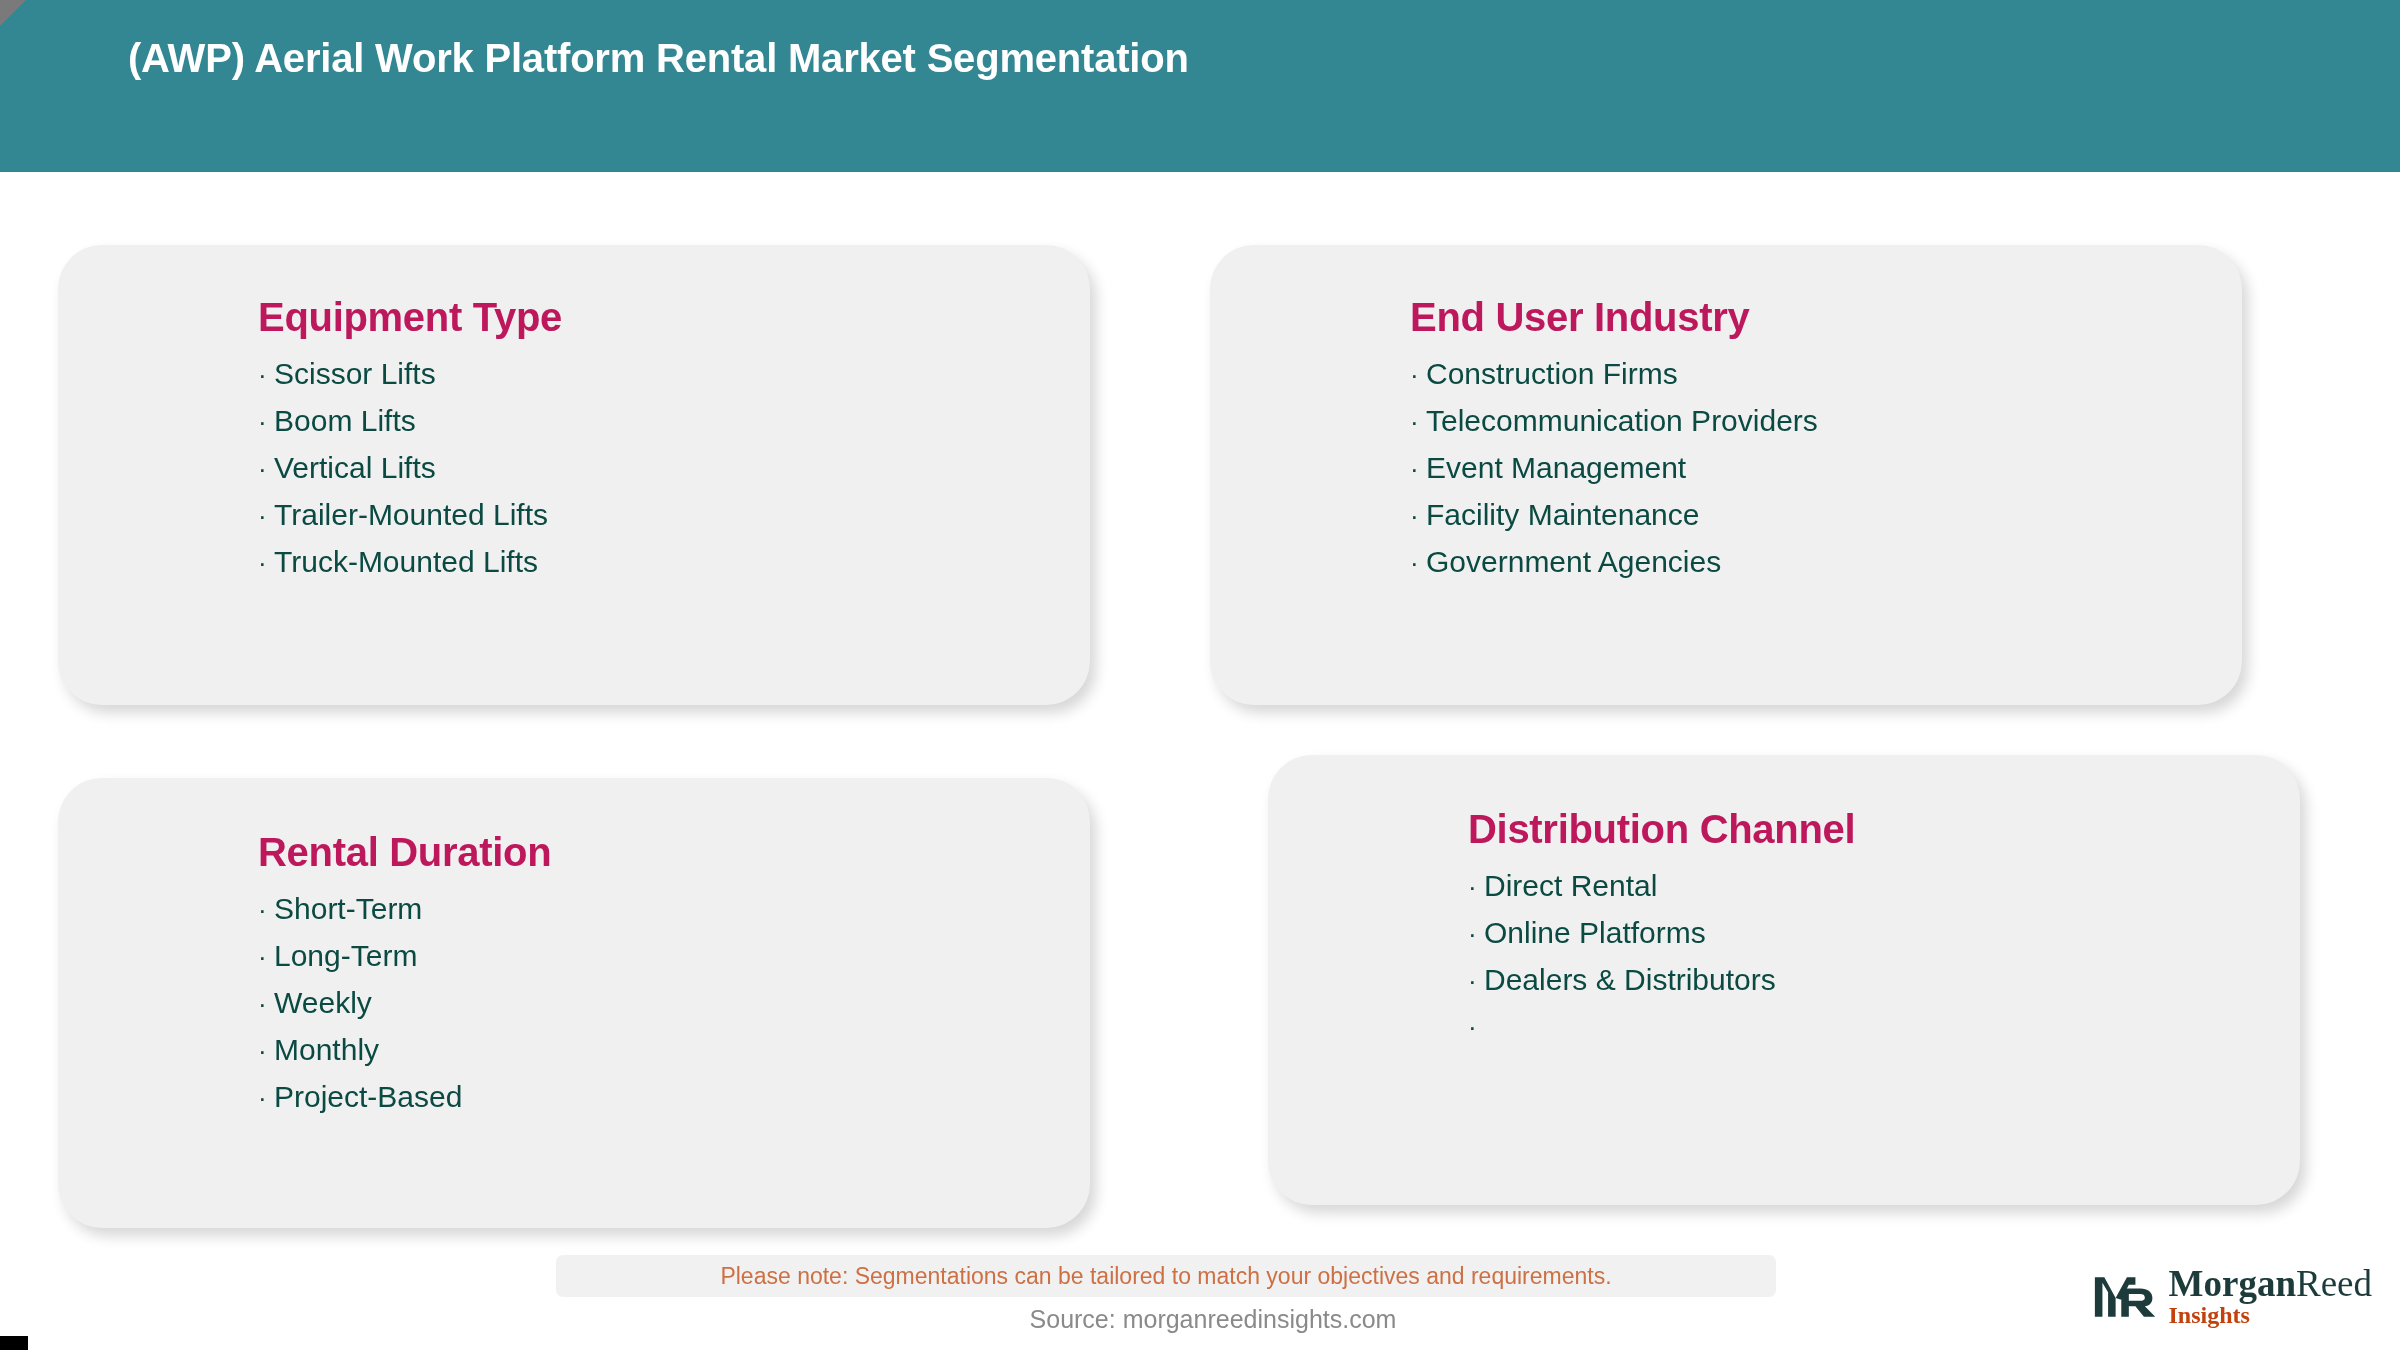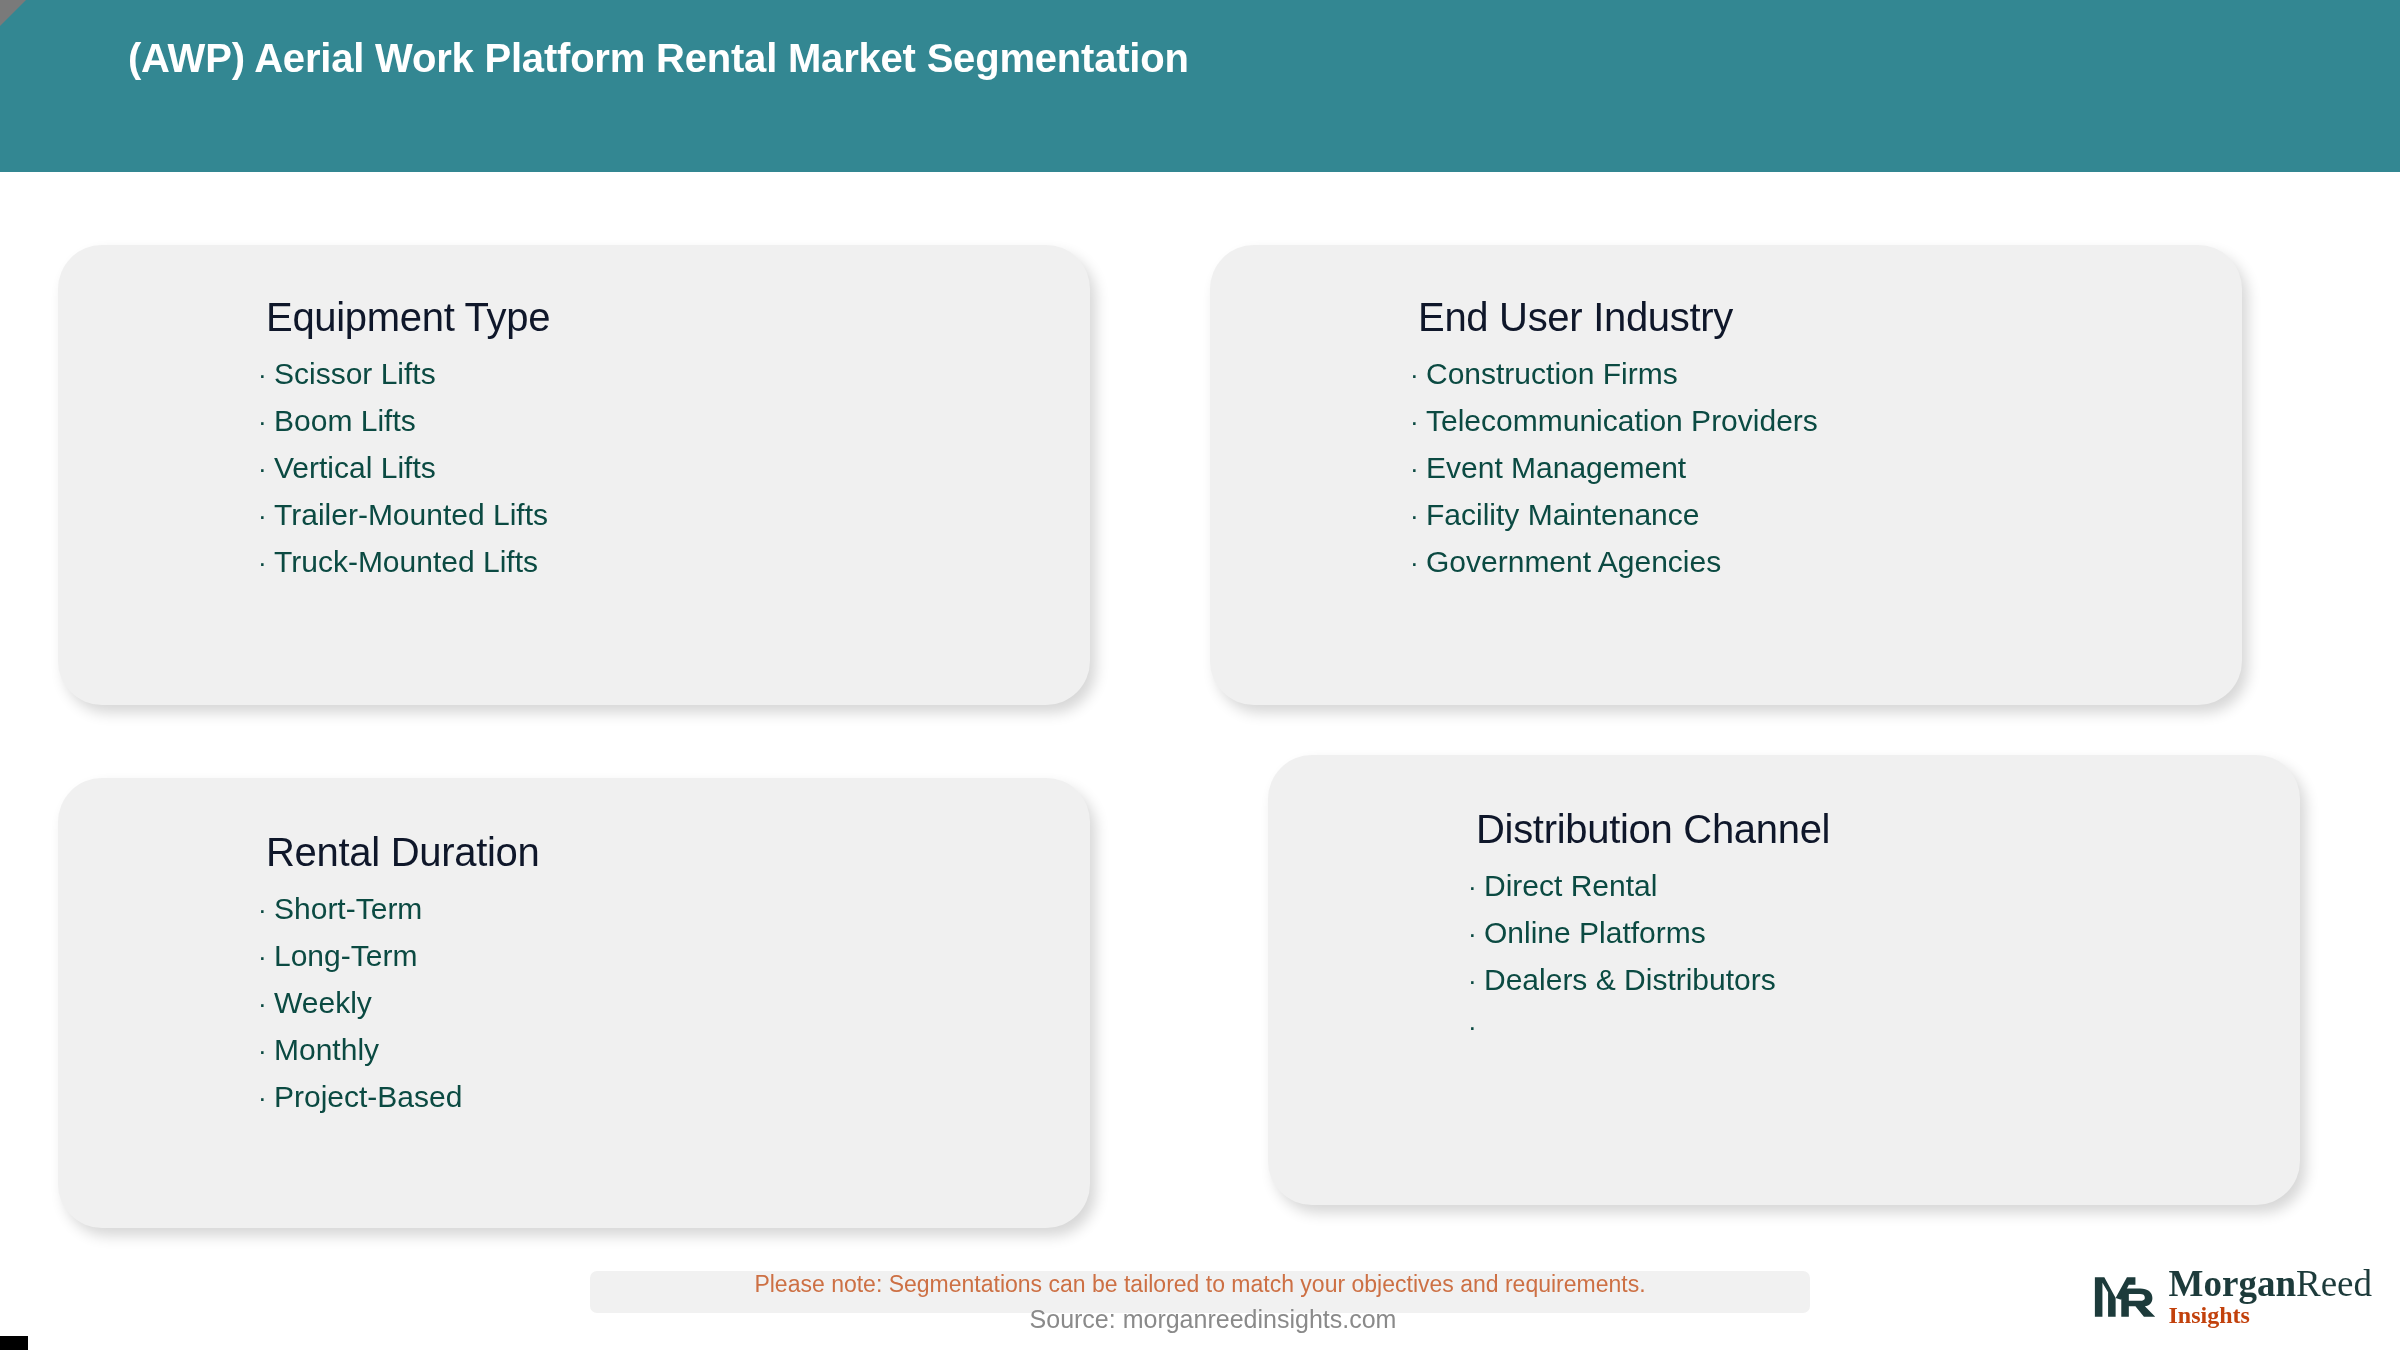--- a/index.html
+++ b/index.html
@@ -70,25 +70,25 @@
   .card-inner {
     position: absolute;
     left: 200px;
     top: 50px;
     right: 40px;
   }
   .card-3 .card-inner, .card-4 .card-inner { top: 52px; }
 
   .card-title {
     font-size: 40px;
-    font-weight: normal;
-    color: #0f172a;
+    font-weight: bold;
+    color: #be185d;
     letter-spacing: -0.3px;
     line-height: 1.1;
-    margin: 0 0 12px 8px;
+    margin: 0 0 12px 0;
     white-space: nowrap;
   }
   .card-list {
     list-style: none;
     margin: 0;
     padding: 0;
   }
   .card-list li {
     font-size: 30px;
     color: #0b4a42;
@@ -101,30 +101,30 @@
     display: inline-block;
     width: 16px;
     font-size: 26px;
     color: #0b4a42;
     flex: none;
   }
 
   
   .note-box {
     position: absolute;
-    left: 590px;
+    left: 556px;
     top: 1255px;
     width: 1220px;
     height: 42px;
     background: #f1f1f1;
     border-radius: 7px;
     display: flex;
+    align-items: center;
     justify-content: center;
     box-sizing: border-box;
-    margin-top: 16px;
   }
   .note-text {
     font-size: 23px;
     color: #cd7044;
     white-space: nowrap;
   }
   .source-text {
     position: absolute;
     left: 0;
     top: 1305px;

